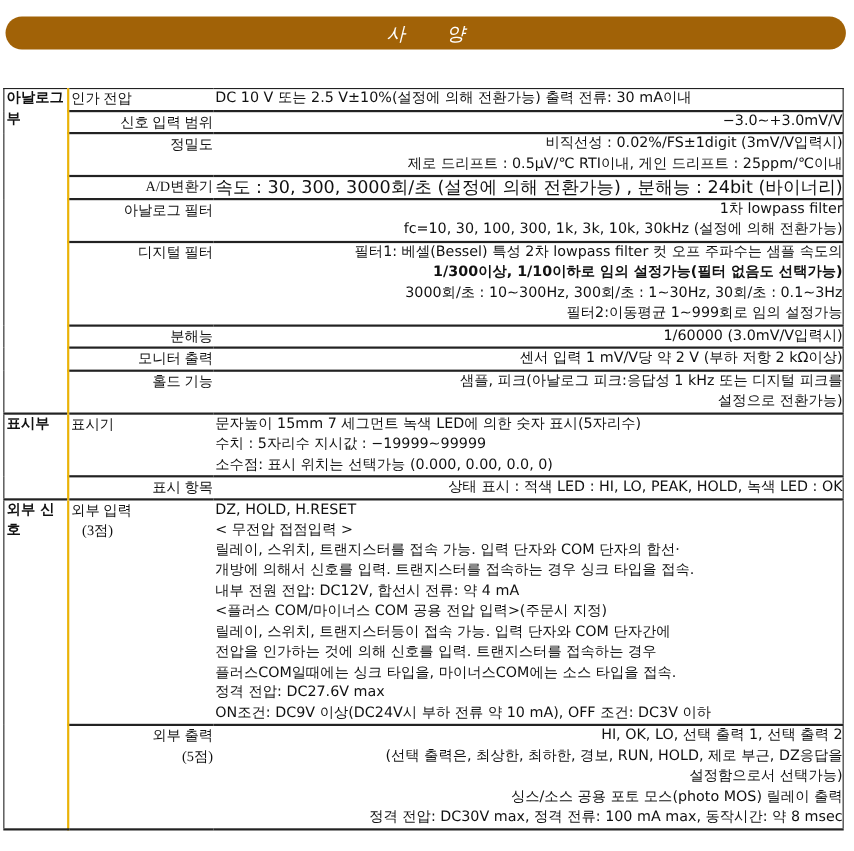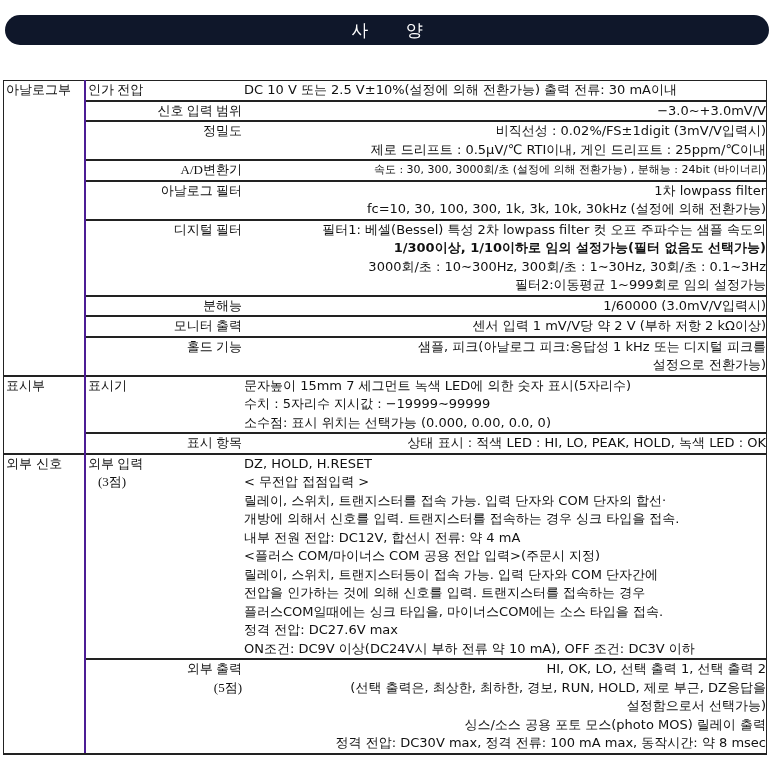--- a/index.html
+++ b/index.html
@@ -1,29 +1,29 @@
 <!DOCTYPE html>
 <html><head>
 <meta charset="utf-8">
 <style>
   html, body { margin: 0; padding: 0; background: #ffffff; }
   body { width: 776px; height: 774px; position: relative; overflow: hidden;
          font-family: "DejaVu Sans", "Liberation Sans", sans-serif; color: #111; }
   .title-bar {
     position: absolute; left: 5px; top: 15px; width: 764px; height: 30px;
-    background: #0f172a; border-radius: 15px;
-    display: flex; align-items: center; justify-content: center;
+    background: #a16207; border-radius: 15px;
+    display: flex; align-items: center; justify-content: center; font-style: italic;
   }
   .title-bar span { color: #ffffff; font-size: 17px; letter-spacing: 16px; padding-left: 16px; }
   table.spec {
     position: absolute; left: 3px; top: 80px; width: 764px;
     border-collapse: collapse; font-size: 13px; line-height: 18.5px;
   }
   table.spec td { vertical-align: top; padding: 0 0 0 2px; }
-  td.cat { width: 78px; border-right: 2px solid #4c1d95; border-left: 1.5px solid #222; }
+  td.cat { width: 78px; border-right: 2px solid #eab308; border-left: 1.5px solid #222; font-weight: bold; }
   td.item { width: 140px; white-space: nowrap; font-family: Liberation Serif, serif; }
   td.val { border-right: 1.5px solid #222; padding-left: 2px; white-space: nowrap; }
   tr.sep-top td.item, tr.sep-top td.val { border-top: 2px solid #222; text-align: right; }
   tr.group-top td { border-top: 2px solid #222; }
   tr.first td { border-top: 1.5px solid #222; }
   tr.last td { border-bottom: 2.5px solid #222; padding-left: 16px; }
   .line { display: block; }
   .spill { display: block; margin-left: -142px; font-weight: bold; }
   .indent { padding-left: 10px; }
 </style>
@@ -61,21 +61,21 @@
       <td class="val">
         <span class="line">비직선성 : 0.02%/FS±1digit (3mV/V입력시)</span>
         <span class="line">제로 드리프트 : 0.5μV/℃ RTI이내, 게인 드리프트 : 25ppm/℃이내</span>
       </td>
     </tr>
     <tr class="sep-top">
       <td class="item">
           <span class="line">A/D변환기</span>
         </td>
       <td class="val">
-          <span class="line" style="font-size:11px">속도 : 30, 300, 3000회/초 (설정에 의해 전환가능) , 분해능 : 24bit (바이너리)</span>
+          <span class="line" style="font-size:16px">속도 : 30, 300, 3000회/초 (설정에 의해 전환가능) , 분해능 : 24bit (바이너리)</span>
         </td>
     </tr>
     <tr class="sep-top">
       <td class="item">
           <span class="line">아날로그 필터</span>
         </td>
       <td class="val">
         <span class="line">1차 lowpass filter</span>
         <span class="line">fc=10, 30, 100, 300, 1k, 3k, 10k, 30kHz (설정에 의해 전환가능)</span>
       </td>

